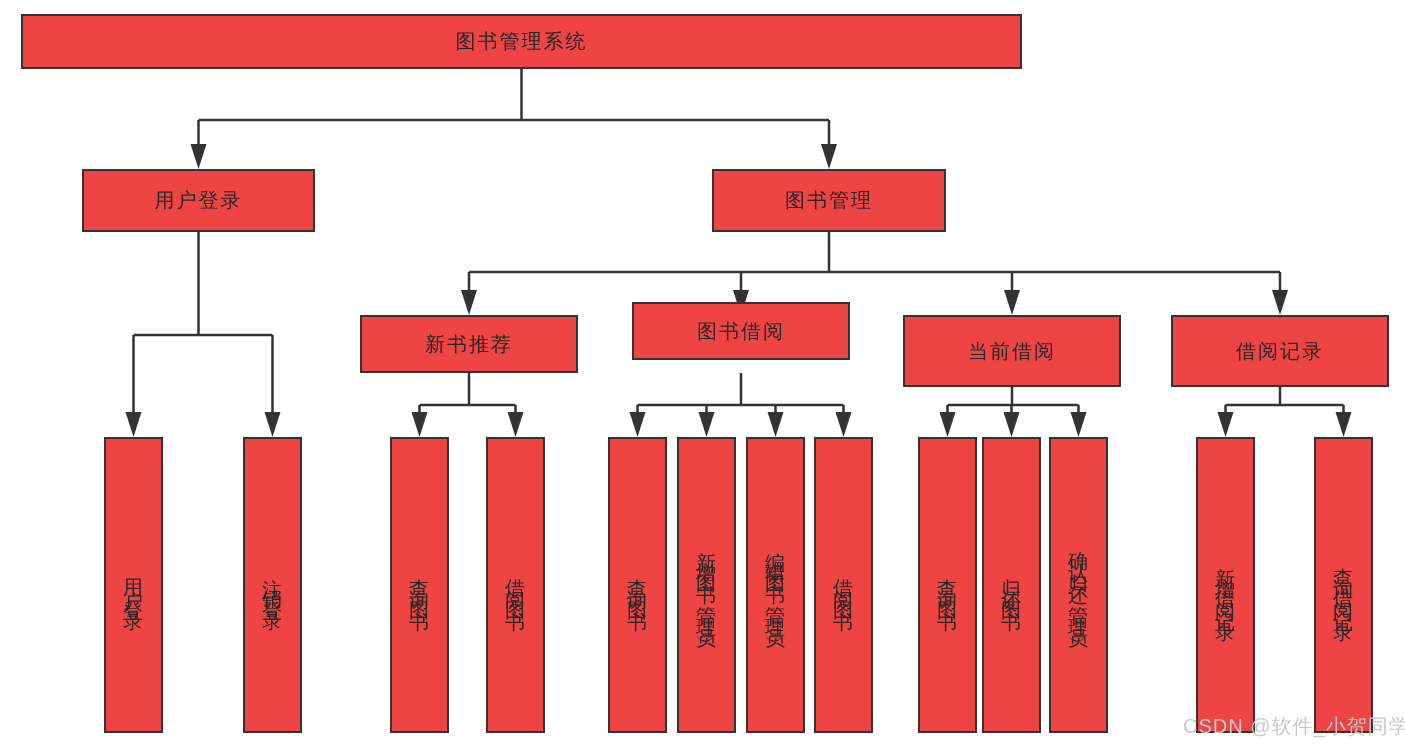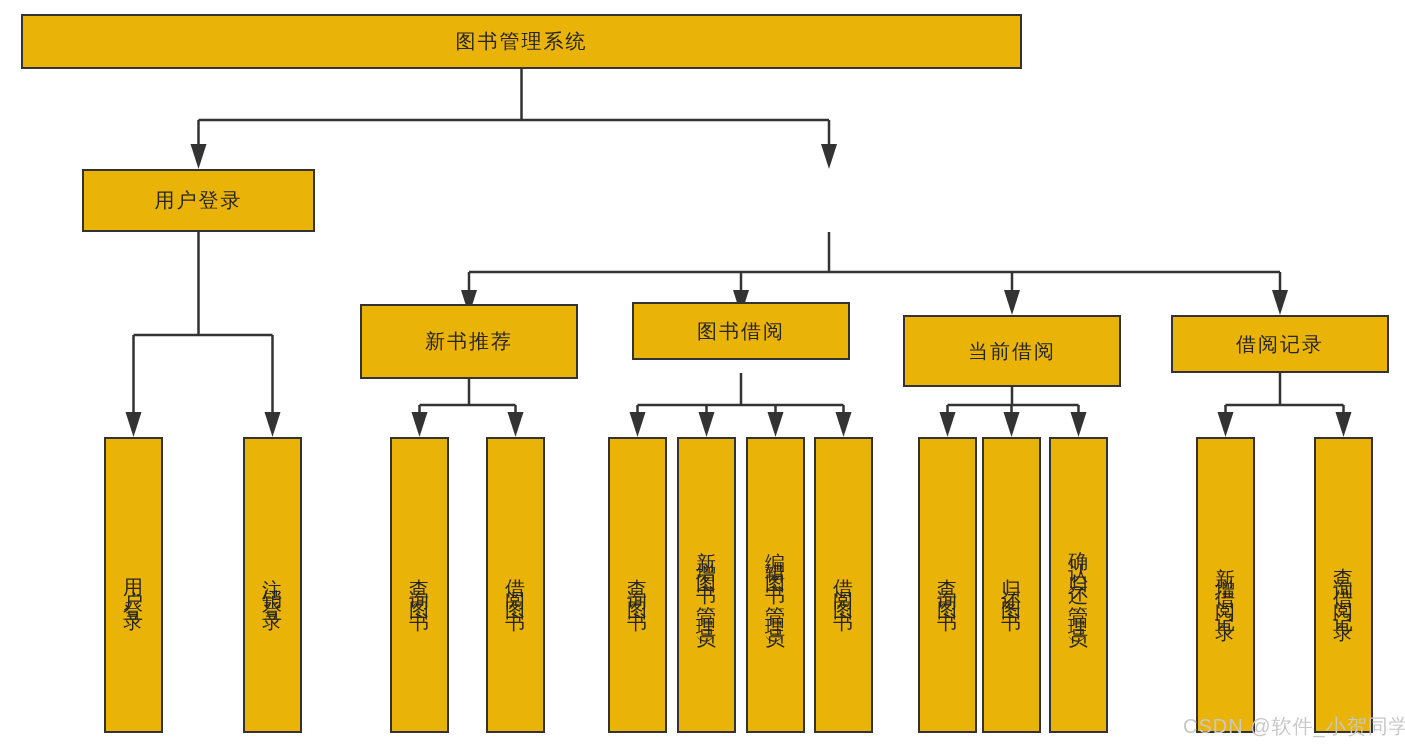--- a/index.html
+++ b/index.html
@@ -16,21 +16,21 @@
   }
   svg.connectors {
     position: absolute; left: 0; top: 0;
     width: 1405px; height: 747px;
     z-index: 1;
   }
   .node {
     position: absolute;
     box-sizing: border-box;
     border: 2.5px solid #333333;
-    background: #eab308;
+    background: #ef4444;
     color: #262626;
     display: flex;
     align-items: center;
     justify-content: center;
     z-index: 2;
     font-size: 20px;
     letter-spacing: 2px;
   }
   .node.v span {
     writing-mode: vertical-rl;
@@ -114,25 +114,26 @@
     </g>
     <g fill="#333333" stroke="none">
       <polygon points="1217.5,412 1233.5,412 1225.5,437"></polygon>
       <polygon points="1335.5,412 1351.5,412 1343.5,437"></polygon>
     </g>
   </svg>
 
   <div class="node" style="left:21px; top:14px; width:1001px; height:55px;">图书管理系统</div>
 
   <div class="node" style="left:82px; top:169px; width:233px; height:63px;">用户登录</div>
+  <div class="node" style="left:712px; top:169px; width:234px; height:63px;">图书管理</div>
 
-  <div class="node" style="left:360px; top:304px; width:218px; height:75px;">新书推荐</div>
+  <div class="node" style="left:360px; top:315px; width:218px; height:58px;">新书推荐</div>
   <div class="node" style="left:632px; top:302px; width:218px; height:58px;">图书借阅</div>
   <div class="node" style="left:903px; top:315px; width:218px; height:72px;">当前借阅</div>
-  <div class="node" style="left:1171px; top:315px; width:218px; height:58px;font-family:Liberation Serif, serif;">借阅记录</div>
+  <div class="node" style="left:1171px; top:315px; width:218px; height:72px;font-family:Liberation Serif, serif;">借阅记录</div>
 
   <div class="node v" style="left:104px; top:437px; width:59px; height:296px;">
     <span>用户登录</span>
   </div>
   <div class="node v" style="left:243px; top:437px; width:59px; height:296px;">
     <span>注销登录</span>
   </div>
 
   <div class="node v" style="left:390px; top:437px; width:59px; height:296px;">
     <span>查询图书</span>

